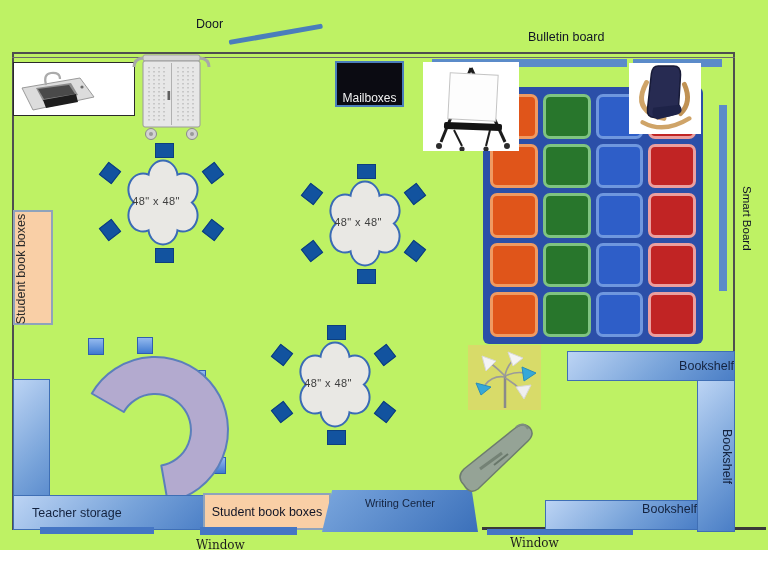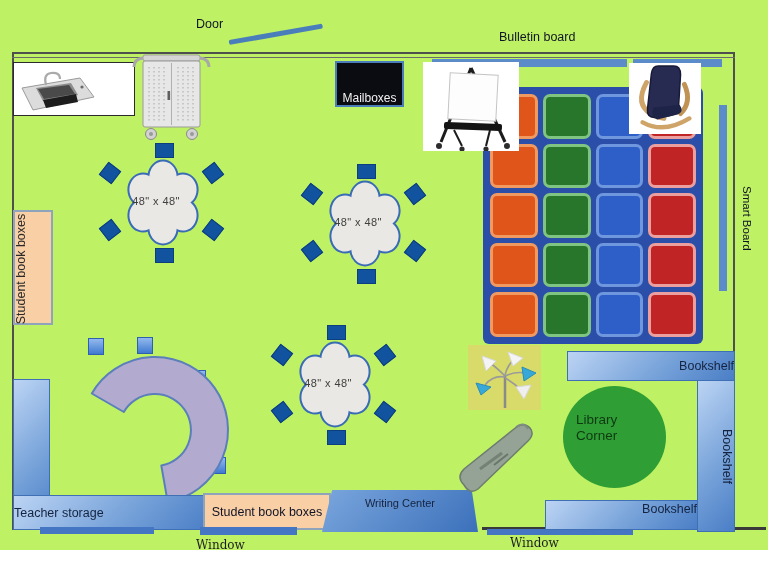--- a/index.html
+++ b/index.html
@@ -88,21 +88,21 @@
       <circle cx="20" cy="87" r="2" fill="#9a9a9a"></circle>
     <circle cx="61" cy="87" r="5.5" fill="#d2d2d2" stroke="#8a8a8a"></circle>
       <circle cx="61" cy="87" r="2" fill="#9a9a9a"></circle>
   </svg>
 
   <div class="abs" style="left:335px;top:61px;width:69px;height:46px;background:#0b0b12;border:2.5px solid #4a7ebb;
               display:flex;align-items:flex-end;justify-content:center">
     <span style="color:#f2f2f2;font-size:12px">Mailboxes</span>
   </div>
 
-  <div class="abs lbl" style="left:499px;top:30px">Bulletin board</div>
+  <div class="abs lbl" style="left:528px;top:30px">Bulletin board</div>
   <div class="abs solidbar" style="left:432px;top:59px;width:195px;height:8px"></div>
   <div class="abs solidbar" style="left:633px;top:59px;width:89px;height:8px"></div>
 
   <div class="abs rug" style="left: 483px; top: 87px; width: 220px; height: 257px; background: rgb(43, 79, 168);">
       <div class="rug-cell" style="grid-area: 1 / 1; background: rgb(224, 85, 26); border-color: rgb(240, 154, 98);"></div>
       <div class="rug-cell" style="grid-area: 2 / 1; background: rgb(224, 85, 26); border-color: rgb(240, 154, 98);"></div>
       <div class="rug-cell" style="grid-area: 3 / 1; background: rgb(224, 85, 26); border-color: rgb(240, 154, 98);"></div>
       <div class="rug-cell" style="grid-area: 4 / 1; background: rgb(224, 85, 26); border-color: rgb(240, 154, 98);"></div>
       <div class="rug-cell" style="grid-area: 5 / 1; background: rgb(224, 85, 26); border-color: rgb(240, 154, 98);"></div>
       <div class="rug-cell" style="grid-area: 1 / 2; background: rgb(40, 118, 44); border-color: rgb(127, 196, 129);"></div>
@@ -197,21 +197,21 @@
   <div class="mini" style="left:137px;top:337px"></div>
   <div class="mini" style="left:190px;top:370px"></div>
   <div class="mini" style="left:208px;top:406px"></div>
   <div class="mini" style="left:210px;top:457px"></div>
 
   <svg class="abs" style="left:75px;top:352px" width="160" height="155" viewBox="0 0 160 155">
     <path d="M16.8,41.5 A73,73 0 1 1 92.7,149.9 L86.3,113.5 A36,36 0 1 0 48.8,60 Z" fill="#b3aacf" stroke="#5b7fbb" stroke-width="2" stroke-linejoin="round"></path>
   </svg>
 
   <div class="abs bar-grad" style="left:13px;top:379px;width:37px;height:151px"></div>
-  <div class="abs bar-grad" style="left:13px;top:495px;width:197px;height:35px;justify-content:flex-start;padding-left:0">
+  <div class="abs bar-grad" style="left:13px;top:495px;width:197px;height:35px;justify-content:flex-start;padding-left:18px">
     <span>Teacher storage</span>
   </div>
   <div class="abs windowstrip" style="left:40px;top:527px;width:114px;height:7px"></div>
   <div class="abs serif" style="left:196px;top:538px">Window</div>
 
   <div class="abs peach" style="left:203px;top:493px;width:128px;height:37px;display:flex;align-items:center;justify-content:center">
     <span style="font-size:12.5px">Student book boxes</span>
   </div>
   <div class="abs windowstrip" style="left:200px;top:527px;width:97px;height:8px"></div>
 
@@ -241,23 +241,20 @@
     <polygon points="48,42 63,40 56,54" fill="#efefef" stroke="#d8d8d8"></polygon>
   </svg>
 
   <svg class="abs" style="left:450px;top:413px" width="95" height="85" viewBox="0 0 95 85">
     <path d="M14,72 q-8,-8 0,-16 L64,16 q10,-8 16,-1 q5,6 -2,13 L28,76 q-8,6 -14,-4 z" fill="#95a396" stroke="#6d7c6f" stroke-width="1.5"></path>
     <path d="M30,56 l22,-16" stroke="#748275" stroke-width="3"></path>
     <path d="M44,52 l14,-11" stroke="#68776a" stroke-width="2"></path>
     <path d="M66,14 q8,-6 12,2" stroke="#7e8d80" stroke-width="2" fill="none"></path>
   </svg>
 
-  <div class="abs library" style="left:563px;top:386px;width:103px;height:102px">
-    <div class="txt" style="width:62px">Library Corner</div>
-  </div>
 
   <div class="abs bar-grad" style="left:567px;top:351px;width:168px;height:30px">
     <span>Bookshelf</span>
   </div>
   <div class="abs bar-grad" style="left:697px;top:380px;width:38px;height:152px">
     <span class="vtext">Bookshelf</span>
   </div>
   <div class="abs bar-grad" style="left:545px;top:500px;width:153px;height:30px;align-items:flex-start;padding-top:1px">
     <span>Bookshelf</span>
   </div>

